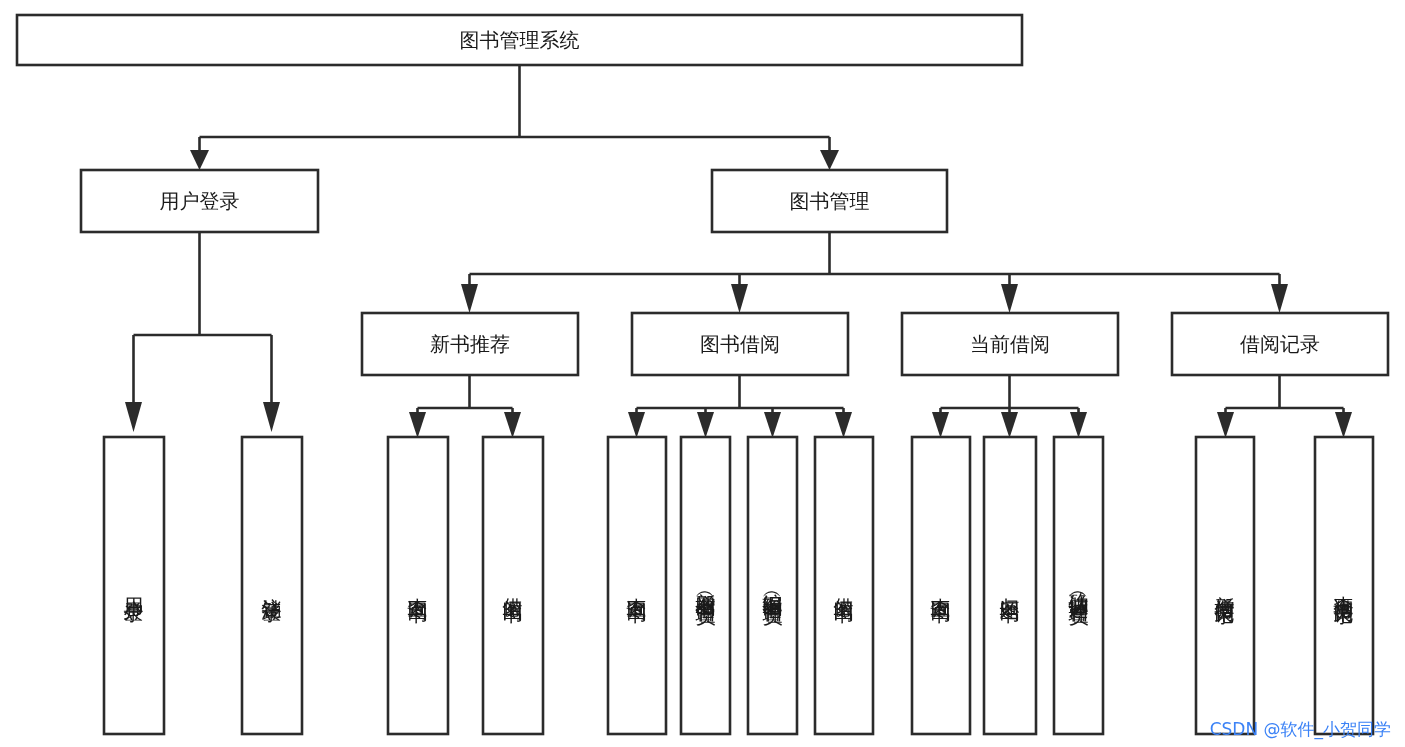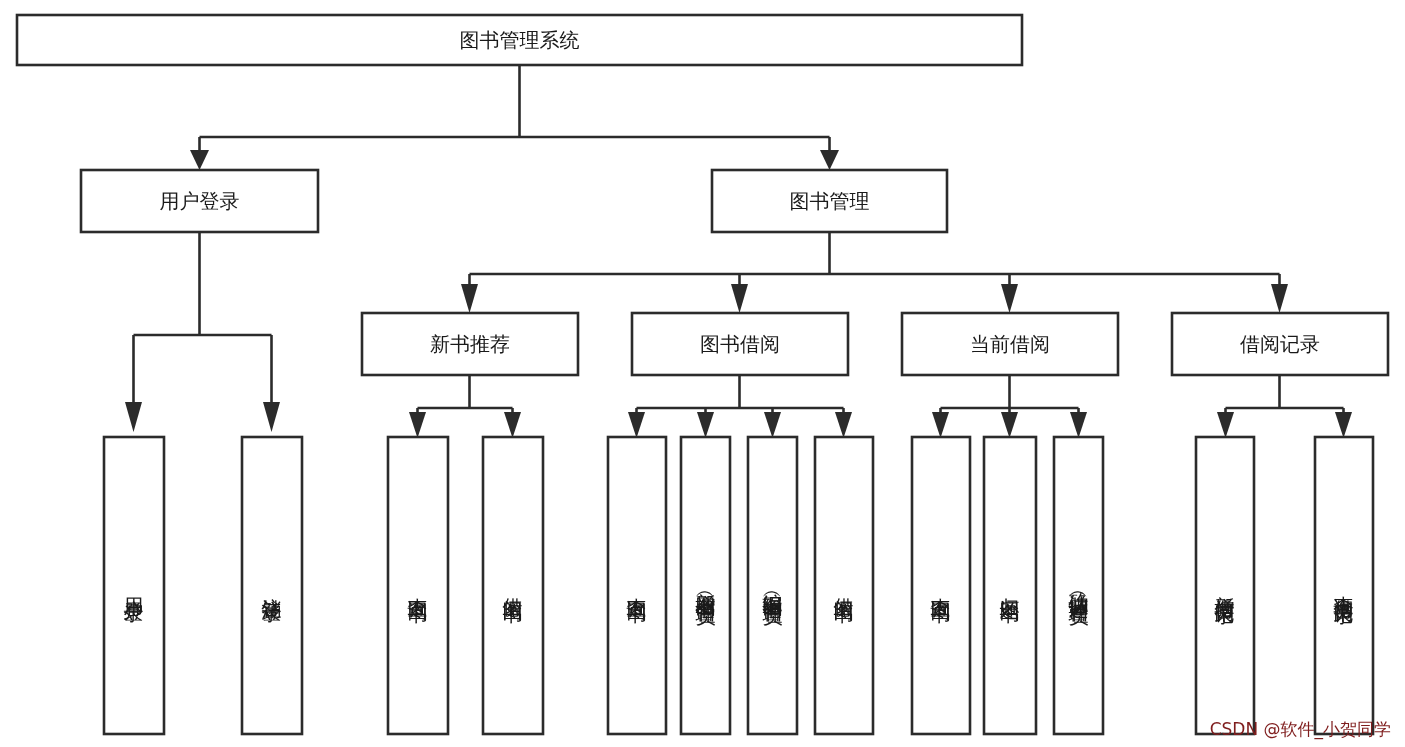--- a/index.html
+++ b/index.html
@@ -57,21 +57,21 @@
     glyph-orientation-vertical: 0;
     text-anchor: middle;
     letter-spacing: 2px;
   }
   .watermark-text {
     position: absolute;
     right: 14px;
     bottom: 6px;
     font-family: "DejaVu Sans", "Liberation Sans", sans-serif;
     font-size: 17px;
-    color: #7f1d1d;
+    color: #3b82f6;
     white-space: nowrap;
     pointer-events: none;
     user-select: none;
   }
 </style>
 </head>
 <body>
 
 <div id="diagram-root">
 

